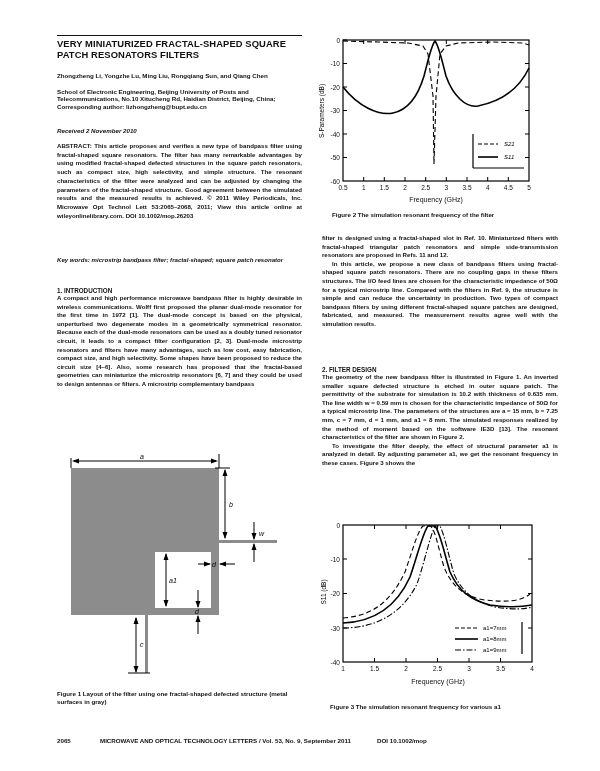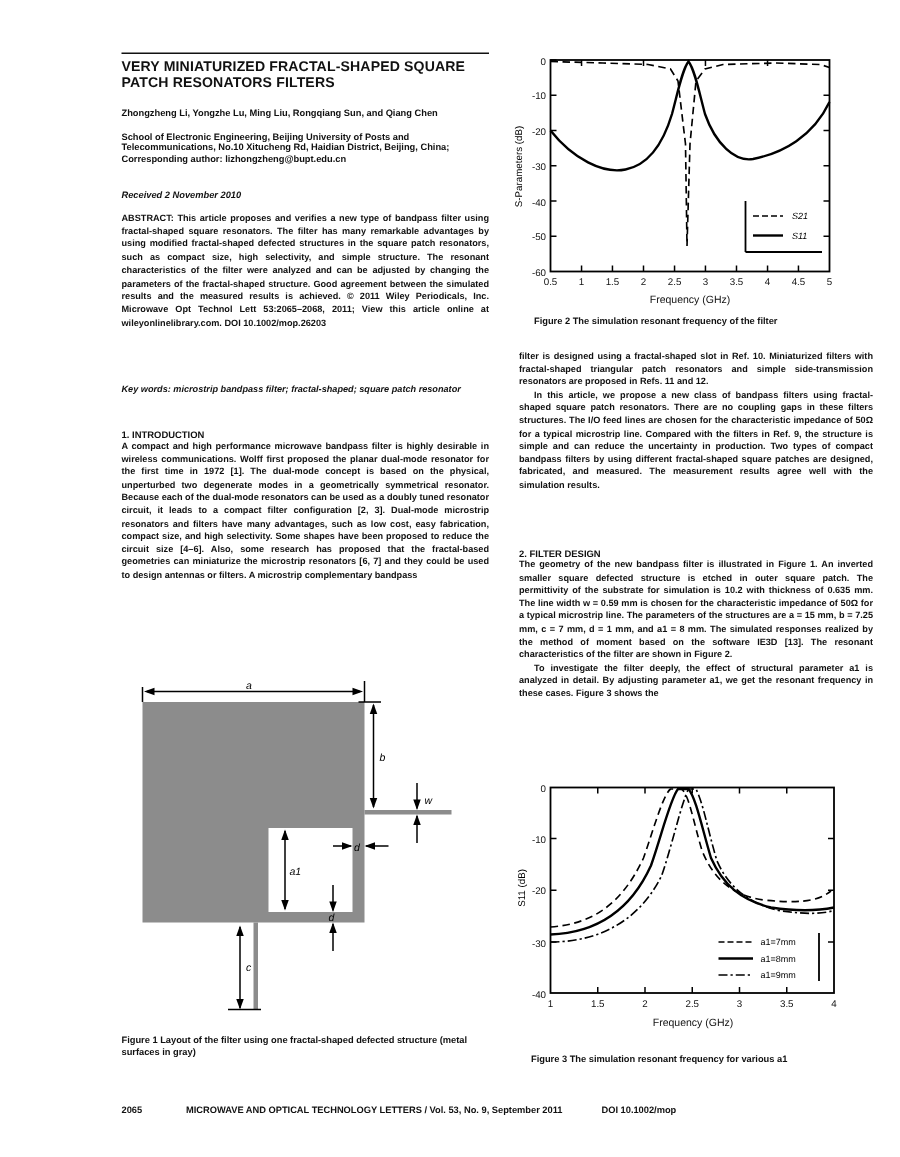--- a/index.html
+++ b/index.html
@@ -1,18 +1,18 @@
 <!DOCTYPE html>
 <html><head>
 <meta charset="utf-8">
 <style>
   * { box-sizing: border-box; margin: 0; padding: 0; }
   html, body { width: 600px; height: 771px; background: #ffffff; overflow: hidden; }
   body { position: relative; font-family: "Liberation Sans", sans-serif; color: #111; }
-  .abs { position: absolute; margin-left: 24px; }
+  .abs { position: absolute; }
   .title { left: 57px; top: 35px; width: 245px; font-weight: bold; font-size: 9.4px; line-height: 11px; letter-spacing: 0.1px; text-transform: uppercase; border-top: 1.5px solid #111; padding-top: 2px; }
   .authors { left: 57px; top: 72px; width: 245px; font-size: 6.2px; line-height: 7.6px; font-weight: bold; }
   .affil { left: 57px; top: 88px; width: 245px; font-size: 6.2px; line-height: 7.4px; font-weight: bold; }
   .received { left: 57px; top: 127px; width: 245px; font-size: 6.2px; font-weight: bold; font-style: italic; }
   .abstract { left: 57px; top: 142px; width: 245px; font-size: 6.1px; line-height: 8.7px; text-align: justify; font-weight: bold; }
   .abstract .lead { font-weight: bold; }
   .keywords { left: 57px; top: 256px; width: 245px; font-size: 6.1px; line-height: 8.7px; font-weight: bold; font-style: italic; }
   .heading { font-size: 6.3px; font-weight: bold; text-transform: uppercase; }
   .body-text { font-size: 6.1px; line-height: 8.6px; text-align: justify; font-weight: bold; }
   .indent { text-indent: 10px; }

